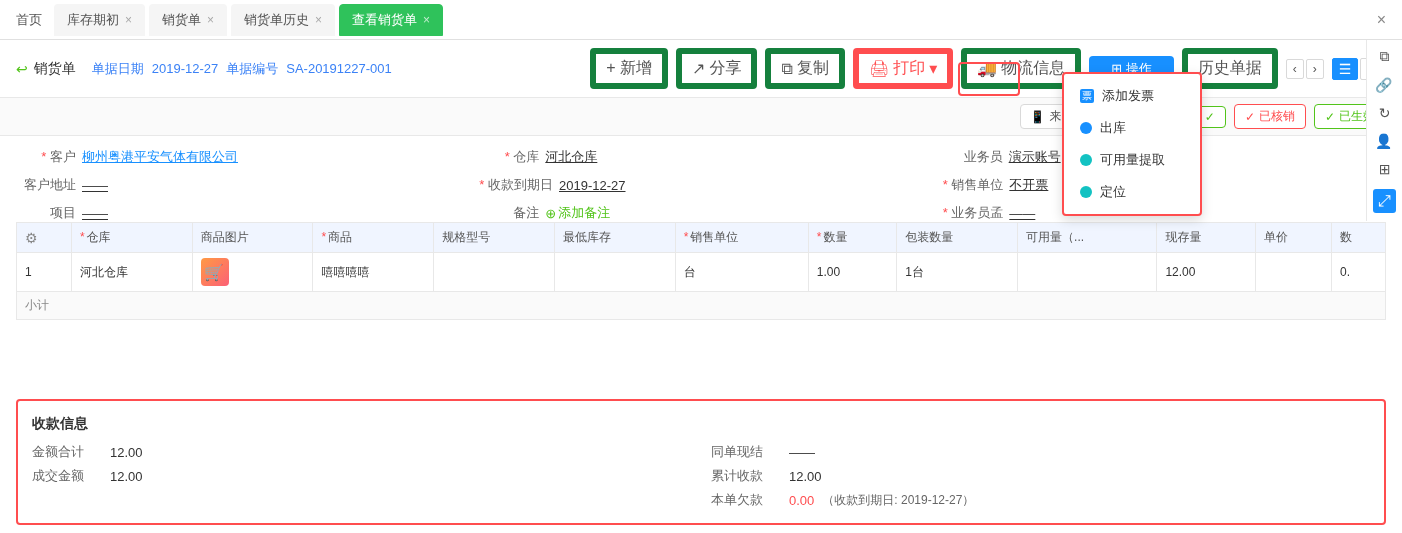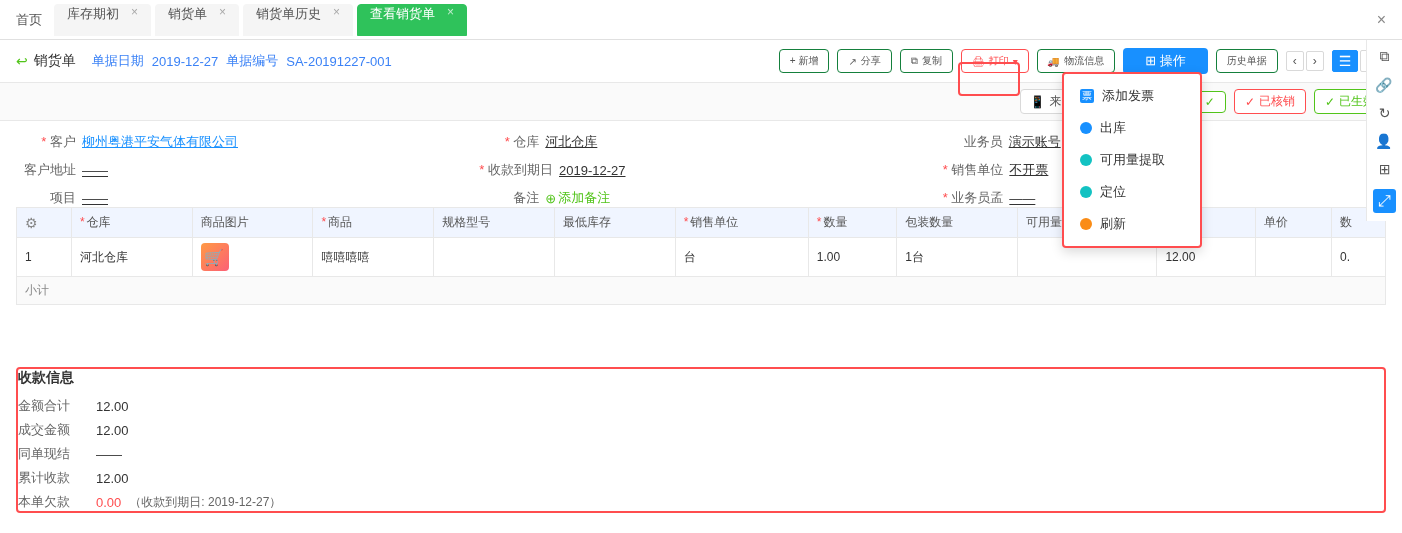--- a/index.html
+++ b/index.html
@@ -4,22 +4,22 @@
   <style>
     * { box-sizing: border-box; margin: 0; padding: 0; }
     body { font-family: "Microsoft YaHei", "PingFang SC", sans-serif; font-size: 13px; background: #f0f2f5; color: #333; overflow: hidden; }
 
     
     .tab-bar {
       display: flex; align-items: center; background: #fff; border-bottom: 1px solid #e0e0e0;
       height: 40px; padding: 0 8px; gap: 4px; position: relative;
     }
     .tab {
-      display: flex; align-items: flex-start; padding: 0 12px; height: 32px; border-radius: 4px 4px 0 0;
-      cursor: pointer; font-size: 13px; gap: 12px; border: 1px solid transparent;
+      display: flex; align-items: center; padding: 0 12px; height: 32px; border-radius: 4px 4px 0 0;
+      cursor: pointer; font-size: 13px; gap: 6px; border: 1px solid transparent;
       background: #f5f5f5; color: #555;
     }
     .tab.active { background: #2fc25b; color: #fff; border-color: #2fc25b; }
     .tab .close-x { font-size: 12px; opacity: 0.7; }
     .tab:not(.active) .close-x { color: #888; }
     .tab-home { background: transparent; border: none; font-size: 13px; color: #555; padding: 0 8px; cursor: pointer; }
     .tab-bar-close { margin-left: auto; font-size: 16px; color: #888; cursor: pointer; padding: 0 8px; }
 
     
     .main-content { background: #fff; height: calc(533px - 40px); display: flex; flex-direction: column; }
@@ -29,22 +29,22 @@
       display: flex; align-items: center; padding: 8px 16px; border-bottom: 1px solid #e8e8e8;
       background: #fff; gap: 16px; flex-shrink: 0;
     }
     .doc-title { display: flex; align-items: center; gap: 6px; font-size: 14px; font-weight: 500; color: #333; }
     .doc-title-icon { color: #52c41a; }
     .doc-meta { display: flex; align-items: center; gap: 8px; color: #666; font-size: 13px; }
     .doc-meta span { color: #3b82f6; }
     .doc-actions { margin-left: auto; display: flex; align-items: center; gap: 8px; }
     .action-btn {
       display: flex; align-items: center; gap: 4px; padding: 4px 10px;
-      border: 1px solid #15803d; border-radius: 4px; cursor: pointer;
-      font-size: 10px; color: #555; background: #fff;
+      border: 6px solid #15803d; border-radius: 4px; cursor: pointer;
+      font-size: 16px; color: #555; background: #fff;
     }
     .action-btn.highlight { background: #fff; border-color: #ff4d4f; color: #ff4d4f; }
     .operations-btn { background: #1890ff; color: #fff; border-color: #1890ff; padding: 4px 22px; border-radius: 4px; font-size: 13px; cursor: pointer; border: none; }
     .nav-arrows { display: flex; gap: 2px; }
     .nav-arrow { padding: 2px 6px; border: 1px solid #d9d9d9; cursor: pointer; background: #fff; border-radius: 2px; color: #555; font-size: 12px; }
 
     
     .toolbar-row {
       display: flex; align-items: center; justify-content: flex-end; padding: 6px 16px;
       border-bottom: 1px solid #e8e8e8; background: #fafafa; gap: 8px; flex-shrink: 0;
@@ -79,25 +79,25 @@
       text-align: left; font-weight: normal; color: #555; white-space: nowrap;
     }
     .data-table td { border: 1px solid #e8e8e8; padding: 5px 8px; color: #333; }
     .subtotal-row td { background: #fafafa; color: #888; }
     .gear-icon { color: #888; font-size: 14px; }
     .product-img { width: 28px; height: 28px; background: linear-gradient(135deg, #ff9a44, #fc6076); border-radius: 4px; display: flex; align-items: center; justify-content: center; color: #fff; font-size: 16px; }
     .col-required { color: #ff4d4f; margin-right: 2px; }
 
     
     .payment-section {
-      margin: 20px 16px; border: 2px solid #ff4d4f;
+      margin: 8px 16px; padding: 14px; border: 2px solid #ff4d4f;
       border-radius: 4px; background: #fff; flex-shrink: 0;
     }
     .payment-title { font-size: 14px; font-weight: bold; margin-bottom: 10px; }
-    .payment-grid { display: grid; grid-template-columns: 1fr; gap: 6px 20px; }
+    .payment-grid { display: grid; grid-template-columns: 1fr 1fr; gap: 6px 20px; }
     .payment-row { display: flex; align-items: center; gap: 8px; font-size: 13px; }
     .payment-label { color: #666; min-width: 70px; }
     .payment-value { color: #333; }
     .payment-value.red { color: #ff4d4f; }
     .payment-note { color: #666; font-size: 12px; }
 
     
     .dropdown-overlay {
       position: absolute; top: 72px; right: 200px; background: #fff;
       border: 2px solid #ff4d4f; border-radius: 4px; box-shadow: 0 4px 12px rgba(0,0,0,0.15);
@@ -350,24 +350,20 @@
       <span>出库</span>
     </div>
     <div class="dropdown-item">
       <div class="dropdown-icon circle-teal"></div>
       <span>可用量提取</span>
     </div>
     <div class="dropdown-item">
       <div class="dropdown-icon circle-teal"></div>
       <span>定位</span>
     </div>
-    <div class="dropdown-item">
-      <div class="dropdown-icon circle-orange"></div>
-      <span>刷新</span>
-    </div>
   </div>
 
   <div style="position:absolute; right:0; top:40px; width:36px; background:#fff; border-left:1px solid #e8e8e8; display:flex; flex-direction:column; align-items:center; padding:8px 0; gap:12px;">
     <span style="font-size:14px; color:#555; cursor:pointer;">⧉</span>
     <span style="font-size:14px; color:#555; cursor:pointer;">🔗</span>
     <span style="font-size:14px; color:#555; cursor:pointer;">↻</span>
     <span style="font-size:14px; color:#555; cursor:pointer;">👤</span>
     <span style="font-size:14px; color:#555; cursor:pointer;">⊞</span>
     <span style="font-size:16px; color:#fff; background:#1890ff; padding:3px 5px; border-radius:3px; cursor:pointer;">⤢</span>
   </div>

